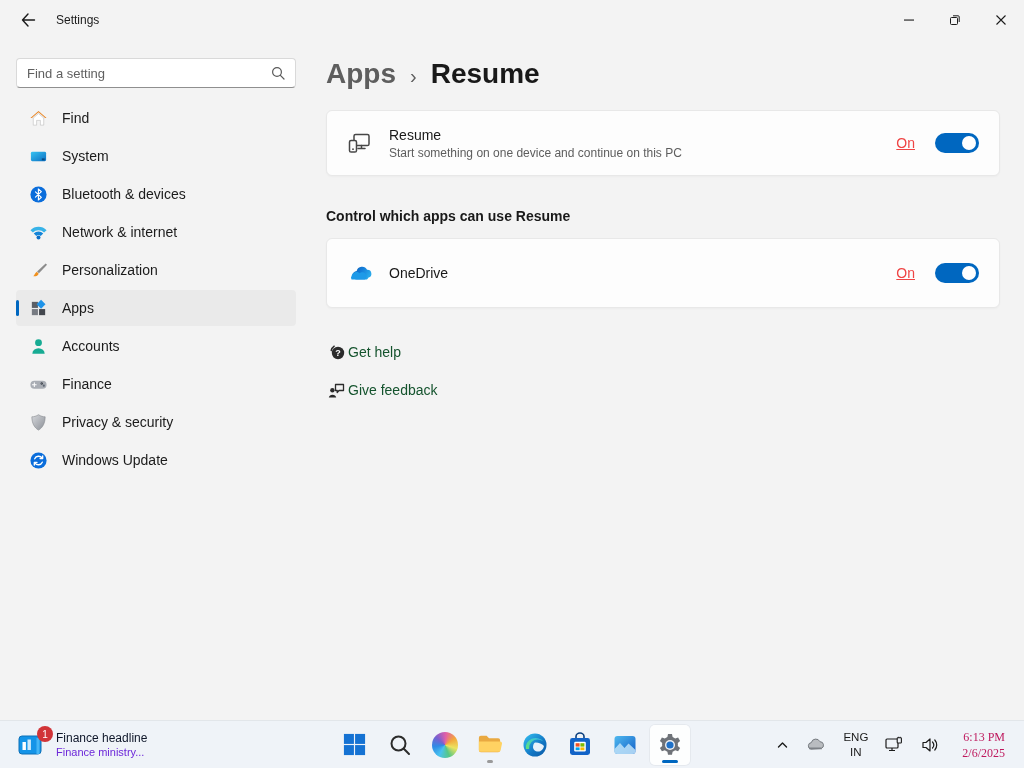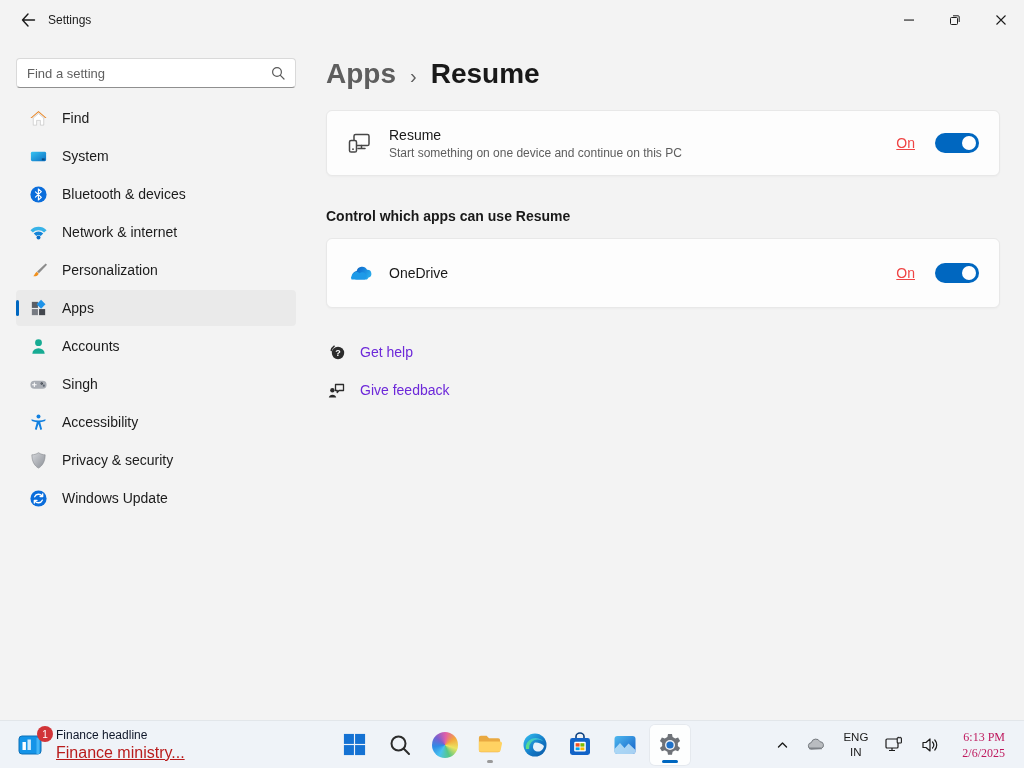--- a/index.html
+++ b/index.html
@@ -2,21 +2,21 @@
 <html><head>
 <meta charset="utf-8">
 <style>
   * { margin:0; padding:0; box-sizing:border-box; }
   html,body { width:1024px; height:768px; overflow:hidden; }
   body { font-family:"Liberation Sans","DejaVu Sans",sans-serif; background:#f3f3f3; color:#1b1b1b; position:relative; }
 
   
   .titlebar { position:absolute; top:0; left:0; right:0; height:40px; display:flex; align-items:center; }
   .back-btn { width:40px; height:32px; margin-left:8px; display:flex; align-items:center; justify-content:center; border-radius:4px; cursor:pointer; font-size:16px; color:#1b1b1b; }
-  .app-title { font-size:12px; margin-left:0; color:#1b1b1b; }
+  .app-title { font-size:12px; margin-left:8px; color:#1b1b1b; }
   .win-controls { margin-left:auto; display:flex; height:40px; }
   .win-btn { width:46px; height:40px; display:flex; align-items:center; justify-content:center; }
   .win-btn svg { display:block; }
 
   
   .sidebar { position:absolute; top:40px; left:0; width:312px; bottom:48px; }
   .profile { display:flex; align-items:center; padding:18px 16px 8px 18px; cursor:pointer; }
   .avatar { width:54px; height:54px; border-radius:50%; background:#ededed; display:flex; align-items:flex-end; justify-content:center; overflow:hidden; }
   .profile-text { margin-left:16px; }
   .profile-name { font-size:15px; font-weight:700; color:#191919; }
@@ -50,30 +50,30 @@
   .card-right { margin-left:auto; display:flex; align-items:center; }
   .toggle-label { font-size:14px; color:#ef4444; margin-right:20px;text-decoration:underline; }
   .toggle { width:44px; height:20px; border-radius:10px; background:#0067C0; position:relative; cursor:pointer; flex:0 0 44px; }
   .toggle::after { content:""; position:absolute; top:3px; right:3px; width:14px; height:14px; border-radius:50%; background:#fff; }
 
   .section-heading { margin:32px 0 14px 0; font-size:14px; font-weight:700; color:#191919; }
 
   .footer-links { margin-top:34px; }
   .link-row { display:flex; align-items:center; margin-bottom:18px; }
   .link-icon { width:22px; display:flex; justify-content:center; }
-  .link-text { margin-left:12px; font-size:14px; color:#6d28d9; cursor:pointer; }
+  .link-text { margin-left:0; font-size:14px; color:#14532d; cursor:pointer; }
 
   
   .taskbar { position:absolute; left:0; right:0; bottom:0; height:48px; background:#eff3f8; border-top:1px solid #e2e6ea; display:flex; align-items:center; }
   .widgets { position:absolute; left:10px; top:0; height:48px; display:flex; align-items:center; padding:0 6px; border-radius:4px; cursor:pointer; }
   .widget-icon-wrap { position:relative; width:30px; height:30px; }
   .widget-badge { position:absolute; top:-4px; right:-7px; min-width:16px; height:16px; border-radius:8px; background:#d13438; color:#fff; font-size:10px; display:flex; align-items:center; justify-content:center; padding:0 4px; }
   .widget-text { margin-left:10px; line-height:1.25; }
   .widget-headline { font-size:12px; color:#0f172a; }
-  .widget-sub { font-size:16px; color:#b91c1c;text-decoration:underline; }
+  .widget-sub { font-size:11px; color:#6d28d9; }
 
   .task-center { margin:0 auto; display:flex; align-items:center; gap:5px; }
   .task-btn { width:40px; height:40px; border-radius:5px; display:flex; align-items:center; justify-content:center; position:relative; cursor:pointer; }
   .task-btn.active { background:rgba(255,255,255,.85); box-shadow:0 0 0 1px rgba(0,0,0,.04); }
   .run-dash { position:absolute; bottom:2px; left:50%; transform:translateX(-50%); width:6px; height:3px; border-radius:2px; background:#9a9a9a; }
   .active-dash { position:absolute; bottom:2px; left:50%; transform:translateX(-50%); width:16px; height:3px; border-radius:2px; background:#0067C0; }
 
   .tray { position:absolute; right:8px; top:0; height:48px; display:flex; align-items:center; gap:6px; }
   .tray-item { display:flex; align-items:center; justify-content:center; height:40px; padding:0 5px; border-radius:4px; cursor:pointer; }
   .lang { font-size:11.5px; text-align:center; line-height:1.3; color:#1b1b1b; }
@@ -205,32 +205,23 @@
     <div class="nav-item">
       <span class="nav-icon">
         <svg width="19" height="19" viewBox="0 0 20 20">
             <rect x="1.5" y="6" width="17" height="8.5" rx="4.2" fill="#a9adb4"></rect>
             <path d="M5.6 8.2 v4 M3.6 10.2 h4" stroke="#fff" stroke-width="1.1" stroke-linecap="round"></path>
             <circle cx="13.4" cy="9" r="1.1" fill="#5a6norm"></circle>
             <circle cx="13.2" cy="9" r="1.1" fill="#5c6470"></circle>
             <circle cx="15.6" cy="11.2" r="1.1" fill="#5c6470"></circle>
           </svg>
       </span>
-      <span class="nav-label">Singh</span>
-    </div>
-
-    <div class="nav-item">
-      <span class="nav-icon">
-        <svg width="19" height="19" viewBox="0 0 20 20" fill="#1180e0">
-            <circle cx="10" cy="3.6" r="2.1"></circle>
-            <path d="M2.5 6.6 C5 7.6 7.5 8 10 8 C12.5 8 15 7.6 17.5 6.6 L17 8.4 C15.2 9.1 13.4 9.5 11.8 9.7 L13.8 17.2 L12 17.8 L10 11.5 L8 17.8 L6.2 17.2 L8.2 9.7 C6.6 9.5 4.8 9.1 3 8.4 Z"></path>
-          </svg>
-      </span>
-      <span class="nav-label">Accessibility</span>
-    </div>
+      <span class="nav-label">Finance</span>
+    </div>
+
 
     <div class="nav-item">
       <span class="nav-icon">
         <svg width="19" height="19" viewBox="0 0 20 20">
             <defs>
               <linearGradient id="shg" x1="0" y1="0" x2="1" y2="1">
                 <stop offset="0" stop-color="#d6d8dc"></stop>
                 <stop offset="1" stop-color="#8b8f96"></stop>
               </linearGradient>
             </defs>

